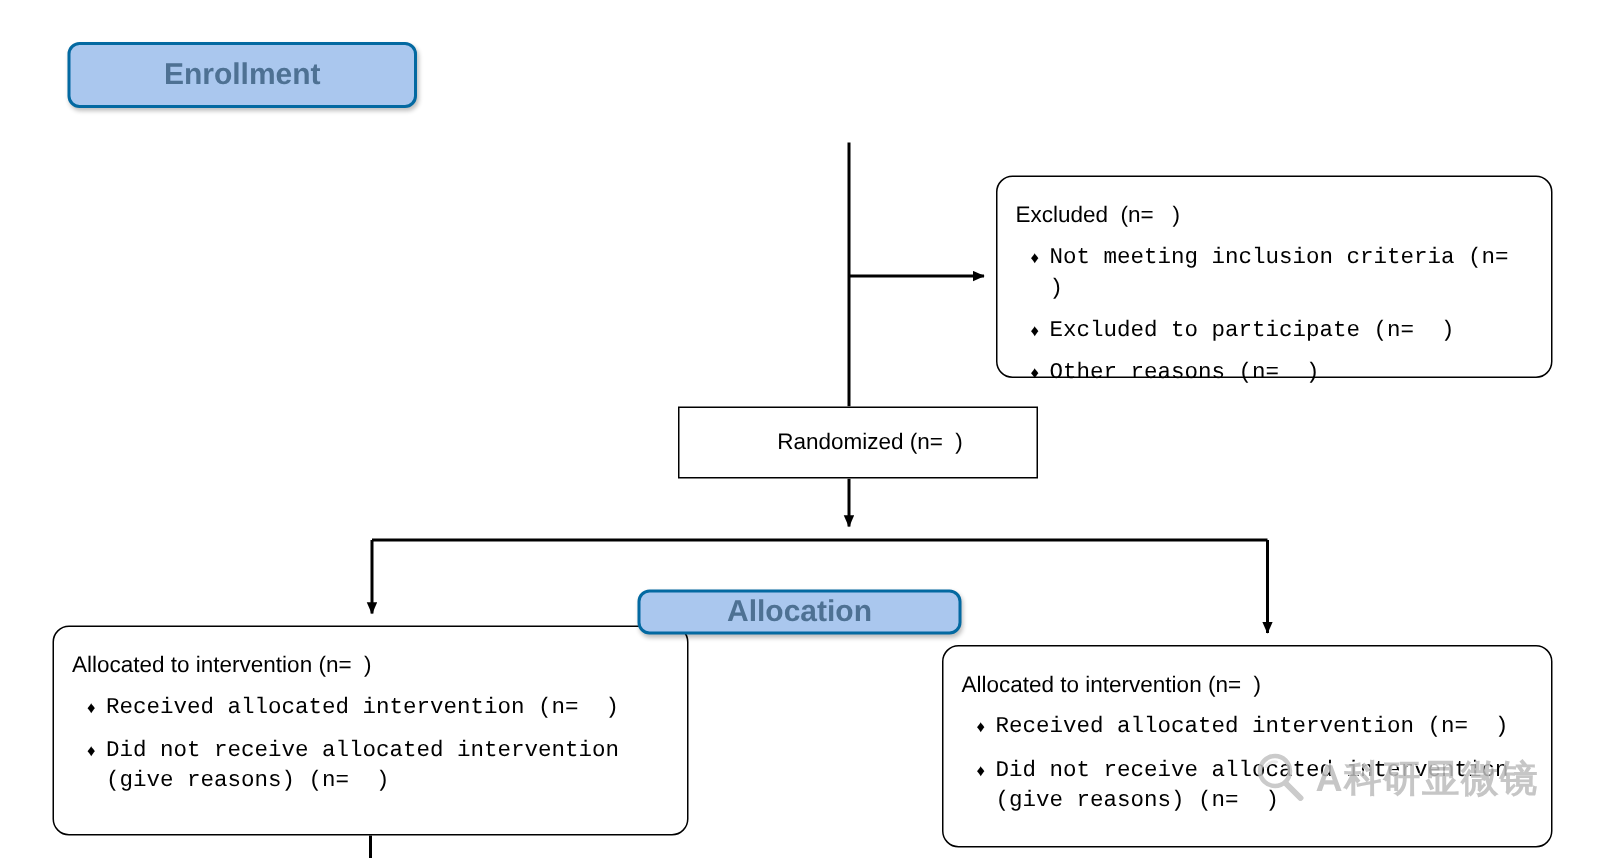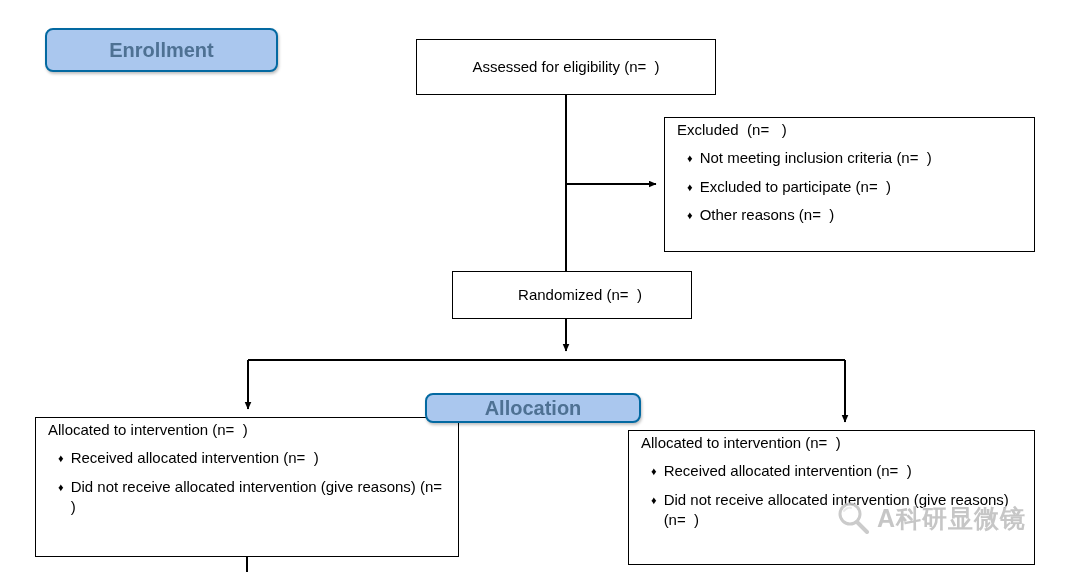--- a/index.html
+++ b/index.html
@@ -27,39 +27,39 @@
     border: 1.5px solid #000;
     font-size: 15px;
     line-height: 1.35;
   }
   .box.center {
     display: flex;
     align-items: center;
     justify-content: center;
     text-align: center;
   }
-  .box.pad { padding: 2px 12px; }
+  .box.pad { padding: 16px 12px; border-radius: 11px; }
 
   .bind-text { white-space: pre-wrap; }
 
   .box-title { margin-bottom: 8px; white-space: pre-wrap; }
 
   .bullet-row {
     display: flex;
     align-items: flex-start;
     margin: 0 0 8px 10px;
   }
   .bullet-row:last-child { margin-bottom: 0; }
   .bullet {
     flex: 0 0 auto;
     font-size: 11px;
     line-height: 20px;
     margin-right: 7px;
   }
-  .bullet-text { flex: 1 1 auto; white-space: pre-wrap; }
+  .bullet-text { flex: 1 1 auto; white-space: pre-wrap; font-family: Liberation Mono, monospace; }
 
   .stage-label {
     position: absolute;
     display: flex;
     align-items: center;
     justify-content: center;
     background: #aac7ee;
     border: 2px solid #0369a1;
     border-radius: 8px;
     box-shadow: 1px 2px 3px rgba(0,0,0,0.25);
@@ -121,23 +121,20 @@
 
     <line x1="845" y1="360" x2="845" y2="422" stroke="#000" stroke-width="2" marker-end="url(#arrow)"></line>
 
     <line x1="247" y1="557" x2="247" y2="572" stroke="#000" stroke-width="2"></line>
   </svg>
 
   <div class="stage-label" id="lbl-enrollment">
     <span class="bind-text">Enrollment</span>
   </div>
 
-  <div class="box center" id="box-assessed">
-    <span class="bind-text">Assessed for eligibility (n=  )</span>
-  </div>
 
   <div class="box pad" id="box-excluded">
     <div class="box-title">Excluded  (n=   )</div>
     <div class="bullet-row">
       <span class="bullet">♦</span>
       <span class="bullet-text">Not meeting inclusion criteria (n=  )</span>
     </div>
     <div class="bullet-row">
       <span class="bullet">♦</span>
       <span class="bullet-text">Excluded to participate (n=  )</span>

